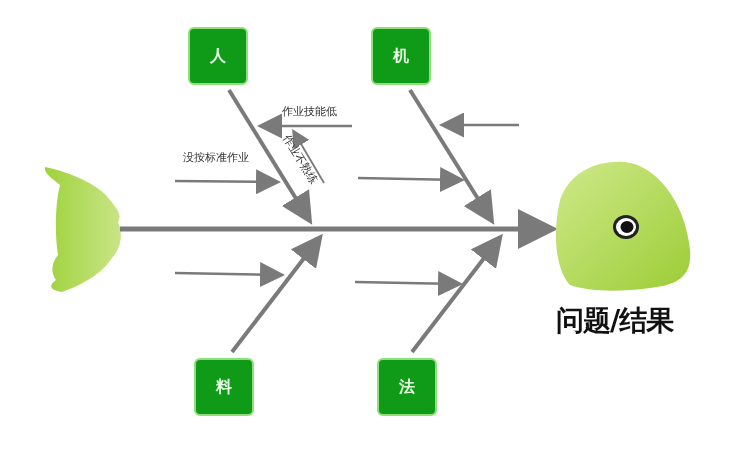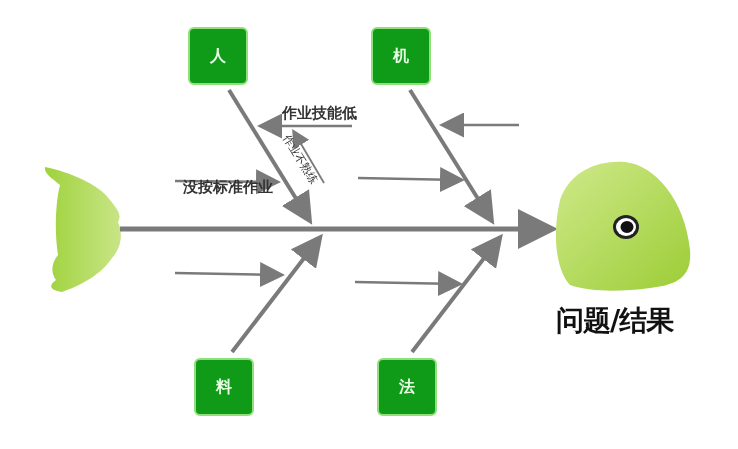--- a/index.html
+++ b/index.html
@@ -3,21 +3,21 @@
 <meta charset="utf-8">
 <style>
   html, body { margin: 0; padding: 0; background: #ffffff; }
   body { width: 738px; height: 449px; position: relative; overflow: hidden;
          font-family: "DejaVu Sans", "Liberation Sans", sans-serif; }
   #diagram { position: absolute; left: 0; top: 0; }
   .cat-box { position: absolute; width: 60px; height: 58px; background: #0f9a17;
              border: 2px solid #8fe07a; border-radius: 6px; box-sizing: border-box;
              display: flex; align-items: center; justify-content: center;
              color: #e8ffe4; font-size: 16px; font-weight: bold; }
-  .cause-label { position: absolute; font-size: 15px; color: #333; white-space: nowrap; font-weight: bold; }
+  .cause-label { position: absolute; font-size: 11px; color: #333; white-space: nowrap; }
   .result-label { position: absolute; left: 556px; top: 302px; font-size: 28px; color: #111;
                   font-family: "DejaVu Sans", sans-serif; letter-spacing: -1px; font-weight: bold; }
   .rot-label { position: absolute; left: 292px; top: 132px; font-size: 11px; color: #333;
                transform-origin: left top; transform: rotate(58deg); white-space: nowrap; }
 </style>
 </head>
 <body>
 
 <svg id="diagram" width="738" height="449" viewBox="0 0 738 449" xmlns="http://www.w3.org/2000/svg">
   <defs>
@@ -73,15 +73,15 @@
 </div>
 <div class="cat-box" style="left:194px; top:358px;">
   <span>料</span>
 </div>
 <div class="cat-box" style="left:377px; top:358px;">
   <span>法</span>
 </div>
 
 <div class="cause-label" style="left:282px; top:104px;">作业技能低</div>
 <div class="rot-label">作业不熟练</div>
-<div class="cause-label" style="left:183px; top:178px;">没按标准作业</div>
+<div class="cause-label" style="left:183px; top:150px;">没按标准作业</div>
 
 <div class="result-label">问题/结果</div>
 
 </body></html>

